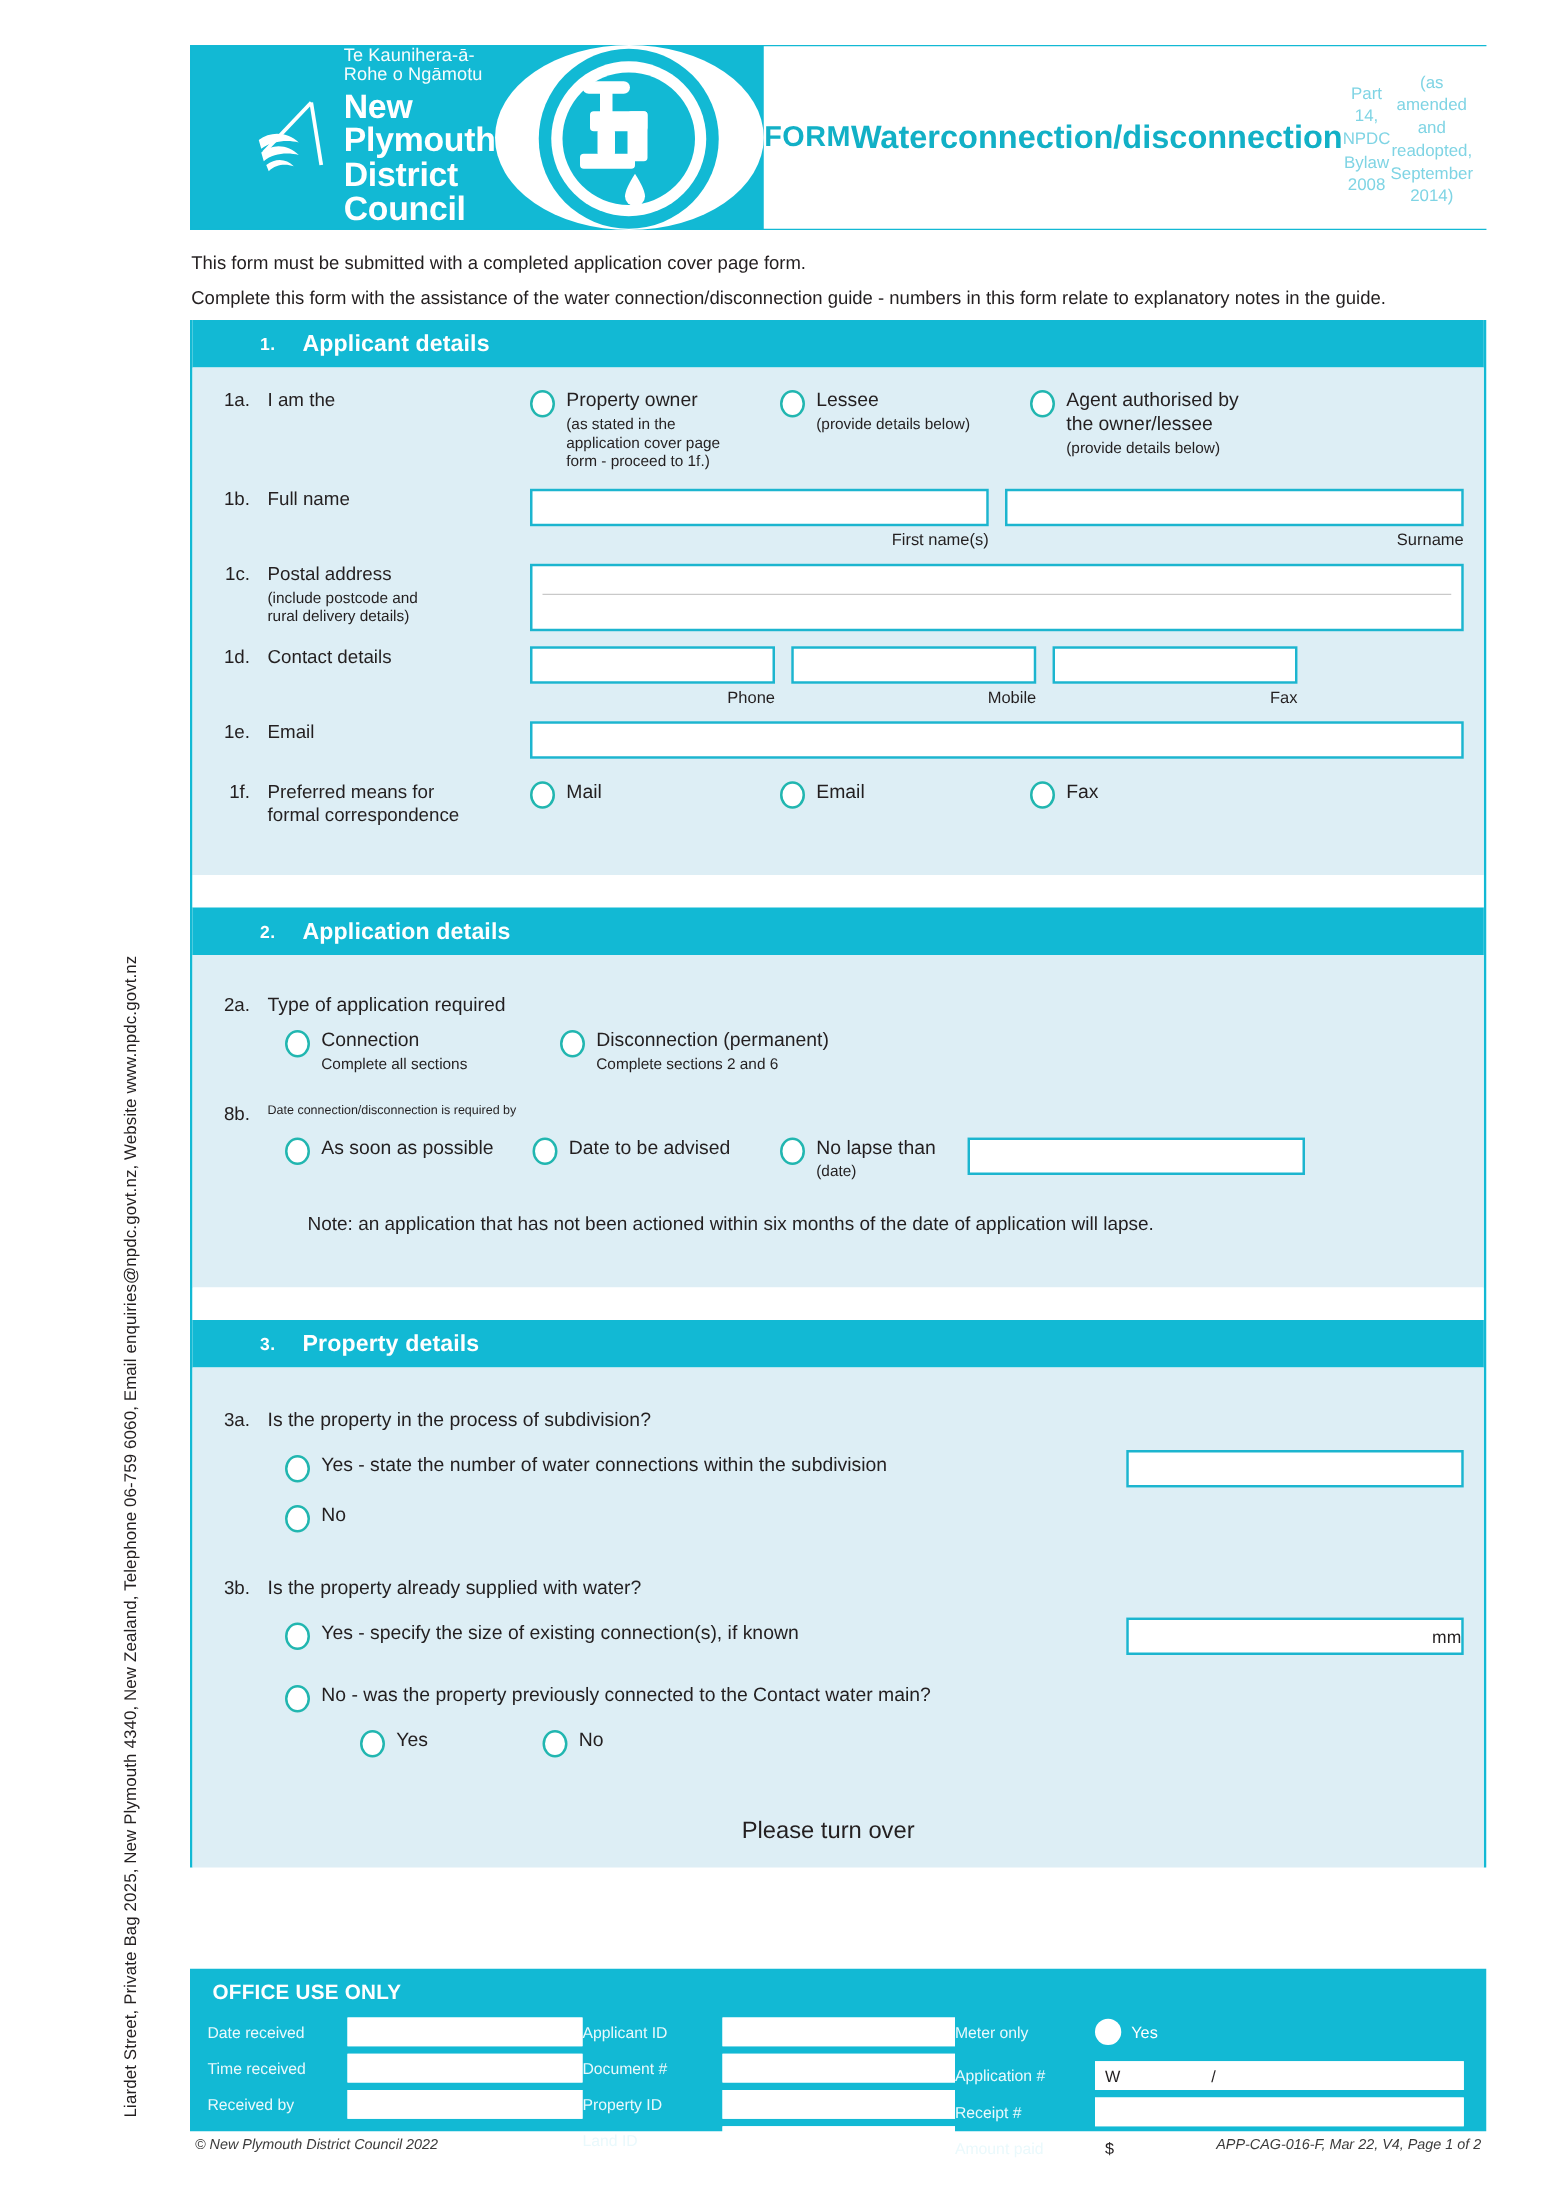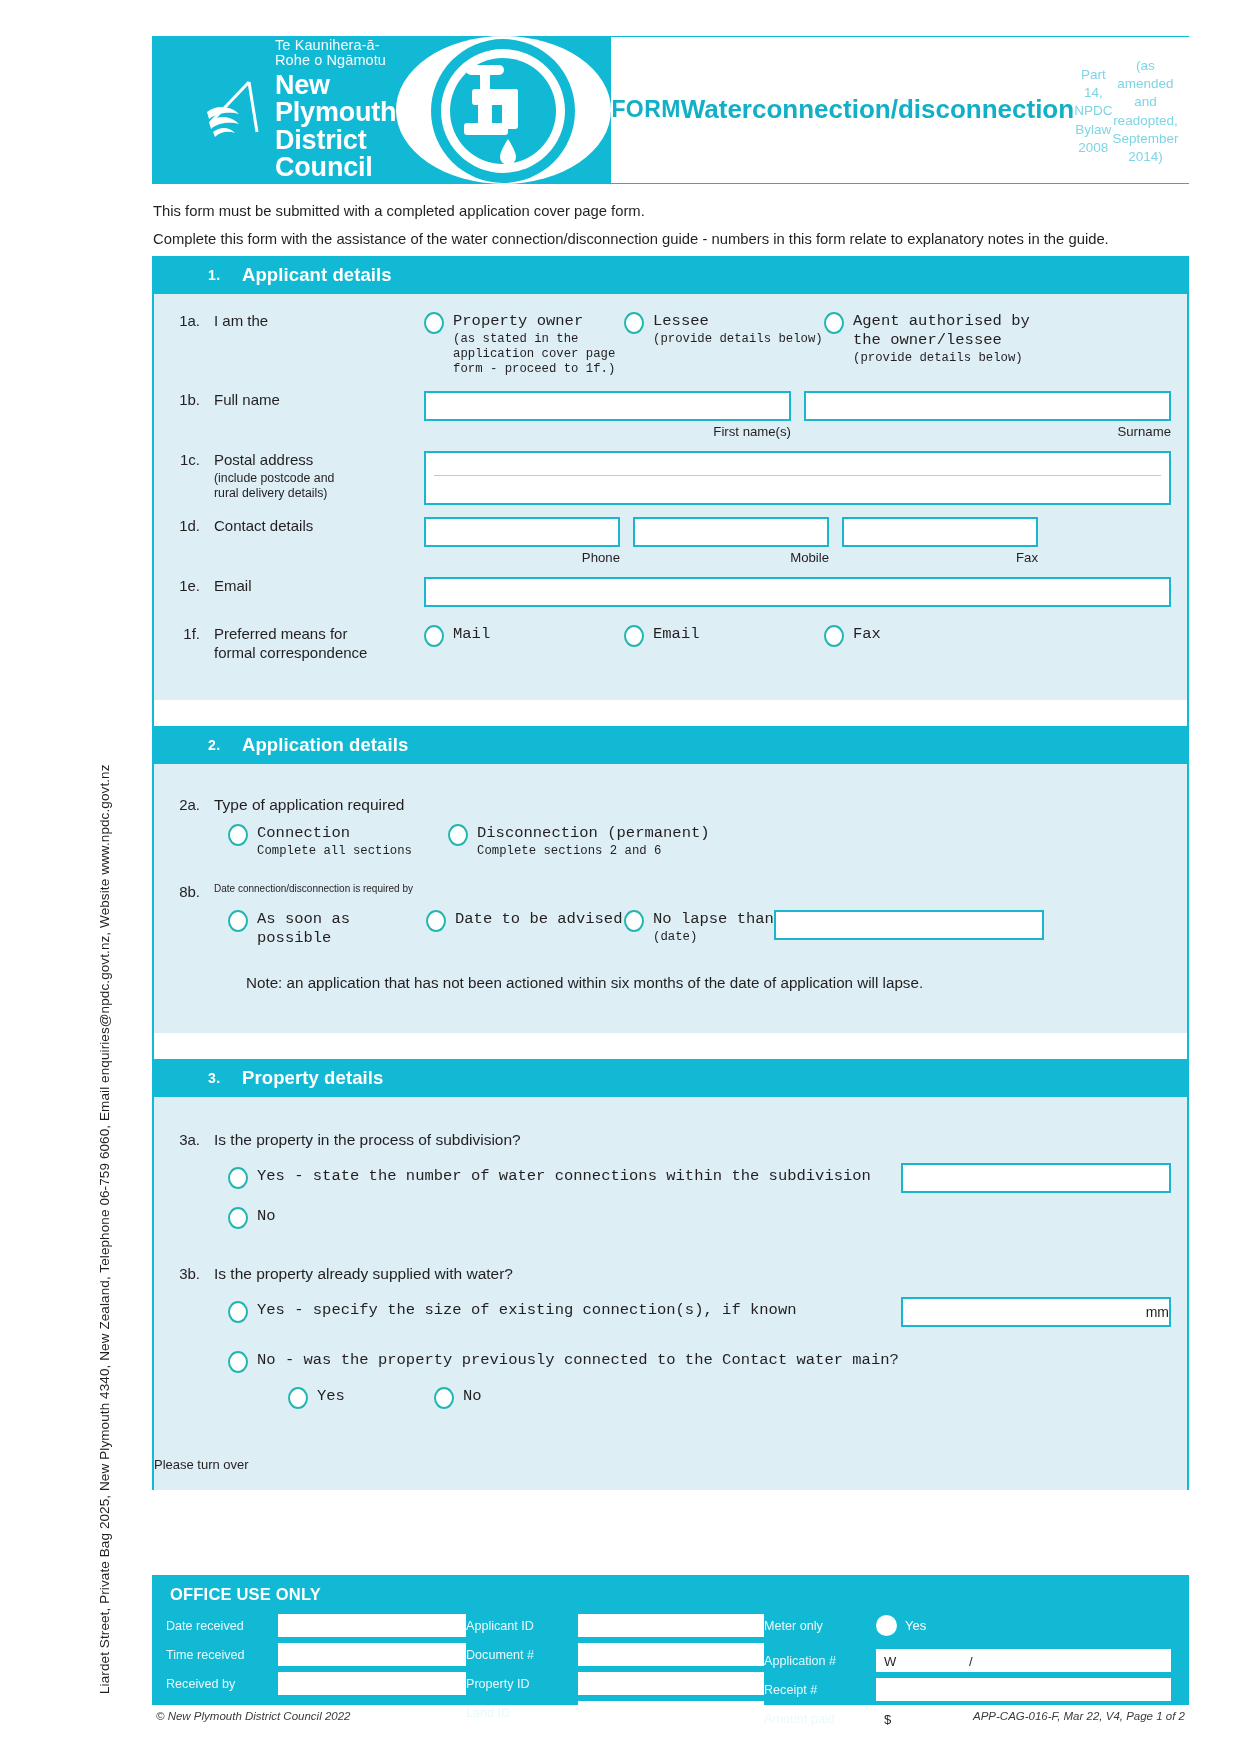--- a/index.html
+++ b/index.html
@@ -81,21 +81,21 @@
   .q-label{width:210px;flex:0 0 210px;font-size:15px;line-height:1.25;box-sizing:border-box;padding-right:8px;}
   .q-label .small{font-size:12.3px;line-height:1.22;display:block;margin-top:1px;}
   .q-field{flex:1;}
 
   
   .radio{
     width:20px;height:22px;border:2.2px solid #21b6b0;border-radius:50%;
     background:#fff;box-sizing:border-box;flex:0 0 auto;display:inline-block;
   }
   .opt{display:flex;align-items:flex-start;gap:9px;}
-  .opt-txt{font-size:15.5px;line-height:1.22;margin-top:0px;font-family:Liberation Mono, monospace;}
+  .opt-txt{font-size:15.5px;line-height:1.22;margin-top:0px;}
   .opt-txt .small{display:block;font-size:12.3px;line-height:1.22;margin-top:1px;}
 
   .opts-1a{display:flex;}
   .opts-1a .opt{width:200px;}
   .opts-1a .opt:nth-child(3){width:230px;}
 
   
   .inp{
     background:#fff;border:2px solid #1cb5cf;box-sizing:border-box;height:30px;
   }
@@ -108,21 +108,21 @@
   .fn-wrap{display:flex;gap:13px;}
   .fn-wrap .col{flex:1;}
   .cd-wrap{display:flex;gap:13px;}
   .cd-wrap .col{width:196px;flex:0 0 196px;}
 
   
   .sub-ind{padding-left:74px;}
   .sub-ind3{padding-left:134px;}
 
   .note{padding-left:92px;font-size:15.2px;margin-top:26px;padding-bottom:6px;}
-  .turnover{text-align:left;font-size:13px;padding:0 16px 8px 0;}
+  .turnover{text-align:center;font-size:19px;padding:0 16px 8px 0;}
   .mm{font-size:14px;padding-right:0;}
 
   
   .office{
     position:absolute;left:152px;top:1575px;width:1037px;height:130px;
     background:#12b9d4;color:#fff;box-sizing:border-box;padding:8px 18px 8px 14px;
   }
   .office-title{font-size:16.5px;font-weight:700;letter-spacing:.2px;margin:2px 0 10px 4px;}
   .office-grid{display:flex;gap:0;}
   .ocol{display:flex;flex-direction:column;gap:6px;}

